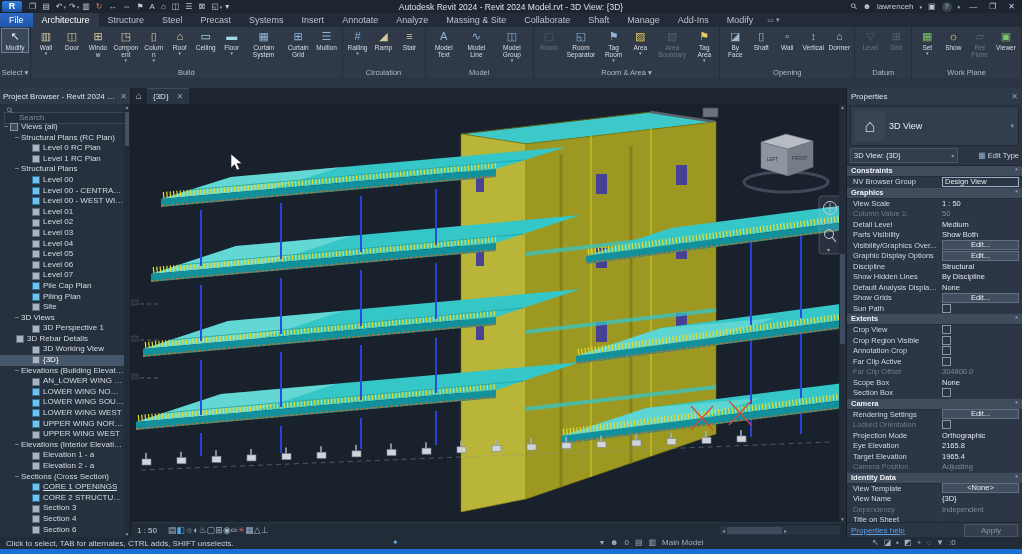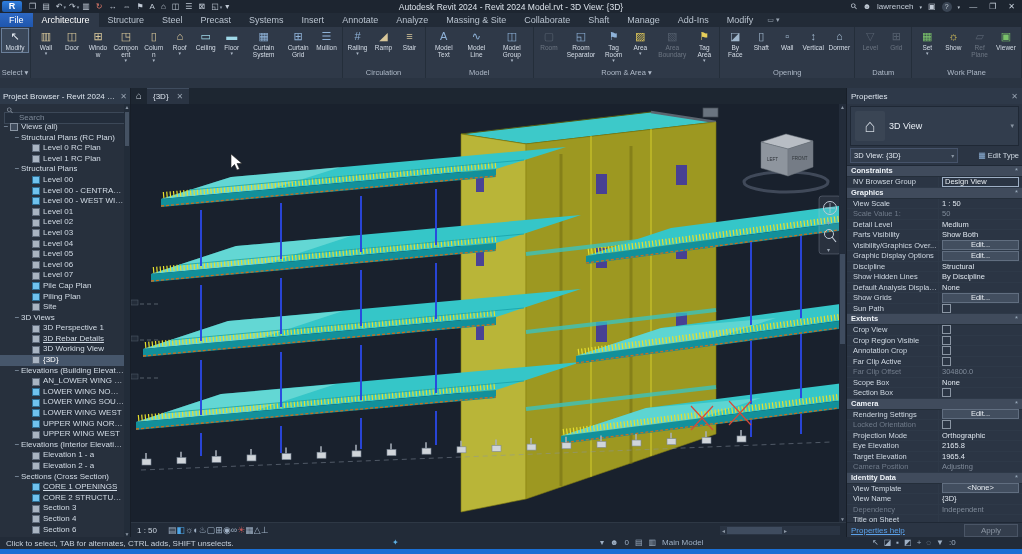--- a/index.html
+++ b/index.html
@@ -211,20 +211,21 @@
           </div>
           <div class="ritem">
             <div class="ricon" style="color: rgb(143, 179, 217);">⊞</div>
             <div class="rlabel">Curtain Grid</div>
           </div>
           <div class="ritem">
             <div class="ricon" style="color: rgb(143, 179, 217);">☰</div>
             <div class="rlabel">Mullion</div>
           </div>
         </div>
+        <div class="pname">Build</div>
       </div>
       <div class="panel">
         <div class="pitems">
           <div class="ritem">
             <div class="ricon" style="color: rgb(143, 179, 217);">#</div>
             <div class="rlabel">Railing</div>
             <div class="rarrow">▾</div>
           </div>
           <div class="ritem">
             <div class="ricon" style="color: rgb(216, 199, 154);">◢</div>
@@ -453,21 +454,21 @@
           </div>
           <div class="trow" style="padding-left: 13px;">
             <span class="texp">−</span>
             <span class="tlabel">3D Views</span>
           </div>
           <div class="trow" style="padding-left: 24px;">
             <span class="texp"></span>
             <span class="ticon g"></span>
             <span class="tlabel">3D Perspective 1</span>
           </div>
-          <div class="trow" style="padding-left: 24px; text-decoration: underline;">
+          <div class="trow" style="padding-left: 8px;">
             <span class="texp"></span>
             <span class="ticon g"></span>
             <span class="tlabel">3D Rebar Details</span>
           </div>
           <div class="trow" style="padding-left: 24px;">
             <span class="texp"></span>
             <span class="ticon g"></span>
             <span class="tlabel">3D Working View</span>
           </div>
           <div class="trow sel" style="padding-left: 24px;">
@@ -809,21 +810,21 @@
             <span>Graphics</span>
             <span class="pin">*</span>
           </div>
           <div class="prow">
             <div class="plab">View Scale</div>
             <div class="pval">
               <span>1 : 50</span>
             </div>
           </div>
           <div class="prow dis">
-            <div class="plab">Scale Value 1:</div>
+            <div class="plab">Column Value 1:</div>
             <div class="pval">
               <span>50</span>
             </div>
           </div>
           <div class="prow">
             <div class="plab">Detail Level</div>
             <div class="pval">
               <span>Medium</span>
             </div>
           </div>

